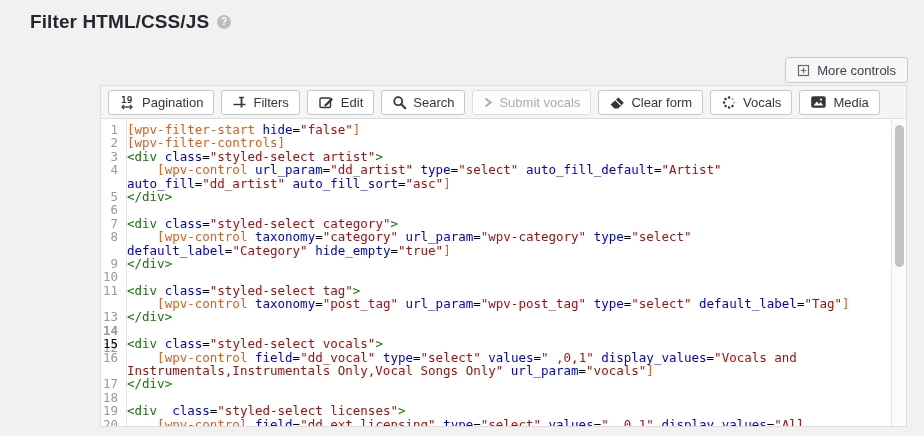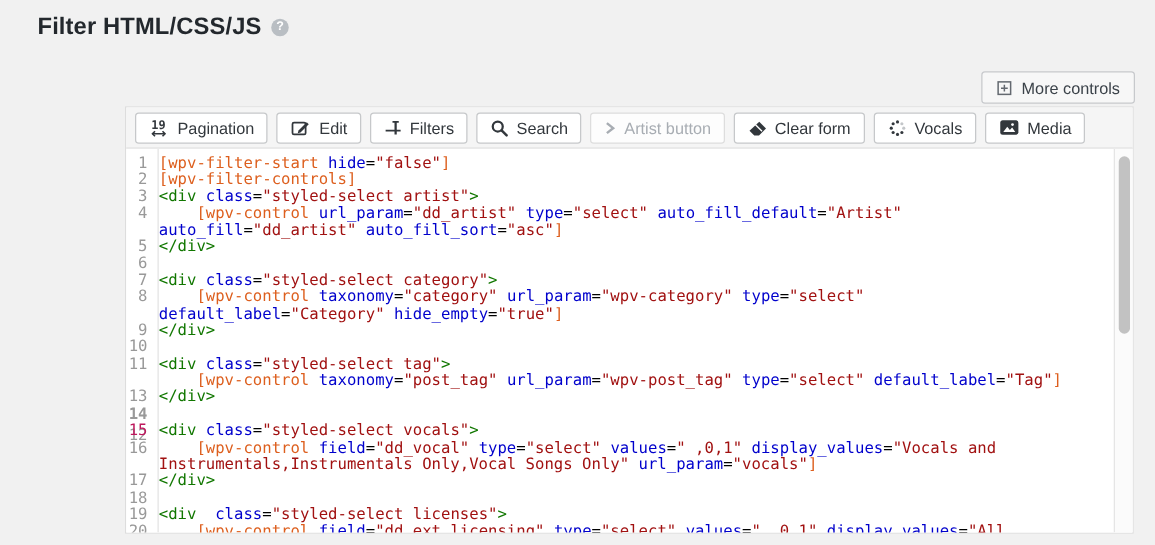--- a/index.html
+++ b/index.html
@@ -88,49 +88,49 @@
       <svg width="17" height="16" viewBox="0 0 17 16">
         <text x="2" y="9" font-size="9.5" font-family="DejaVu Sans Mono, monospace" font-weight="bold" fill="#32373c">19</text>
         <path d="M3 13 H13" stroke="#32373c" stroke-width="1.3" fill="none"></path>
         <path d="M5 11 L3 13 L5 15" stroke="#32373c" stroke-width="1.3" fill="none"></path>
         <path d="M11 11 L13 13 L11 15" stroke="#32373c" stroke-width="1.3" fill="none"></path>
       </svg>
       <span>Pagination</span>
     </button>
 
     <button class="tb-btn">
-      <svg width="17" height="16" viewBox="0 0 17 16">
-        <rect x="2" y="4" width="10.5" height="9.5" rx="1.2" fill="none" stroke="#32373c" stroke-width="1.4"></rect>
-        <path d="M6.8 10.4 L13.4 3.8 L15 5.4 L8.4 12 L6.2 12.6 Z" fill="#32373c"></path>
-      </svg>
-      <span>Edit</span>
-    </button>
-
-    <button class="tb-btn">
       <svg width="15" height="16" viewBox="0 0 15 16">
         <path d="M1.5 10.5 H13.5" stroke="#32373c" stroke-width="1.4" fill="none"></path>
         <path d="M9.5 3.5 V13.5" stroke="#32373c" stroke-width="1.8" fill="none"></path>
         <path d="M7 3.5 H12" stroke="#32373c" stroke-width="1.4" fill="none"></path>
       </svg>
       <span>Filters</span>
     </button>
 
     <button class="tb-btn">
+      <svg width="17" height="16" viewBox="0 0 17 16">
+        <rect x="2" y="4" width="10.5" height="9.5" rx="1.2" fill="none" stroke="#32373c" stroke-width="1.4"></rect>
+        <path d="M6.8 10.4 L13.4 3.8 L15 5.4 L8.4 12 L6.2 12.6 Z" fill="#32373c"></path>
+      </svg>
+      <span>Edit</span>
+    </button>
+
+    <button class="tb-btn">
       <svg width="15" height="15" viewBox="0 0 15 15">
         <circle cx="6.2" cy="6.2" r="4" fill="none" stroke="#32373c" stroke-width="1.8"></circle>
         <path d="M9.3 9.3 L13.3 13.3" stroke="#32373c" stroke-width="2" stroke-linecap="round"></path>
       </svg>
       <span>Search</span>
     </button>
 
     <button class="tb-btn disabled">
       <svg width="10" height="13" viewBox="0 0 10 13">
         <path d="M2.5 2.5 L7.5 6.5 L2.5 10.5" fill="none" stroke="#a8adb3" stroke-width="2"></path>
       </svg>
-      <span>Artist button</span>
+      <span>Submit vocals</span>
     </button>
 
     <button class="tb-btn">
       <svg width="16" height="15" viewBox="0 0 16 15">
         <path d="M9.4 2.4 L14.8 7.8 L9.2 13.4 H5.4 L1.6 9.6 Z" fill="#32373c"></path>
         <path d="M6.4 4.8 L11.6 10" stroke="#ffffff" stroke-width="1.1"></path>
       </svg>
       <span>Clear form</span>
     </button>
 
@@ -220,21 +220,21 @@
         </div>
         <div class="cm-row">
           <span class="ln" style="color: rgb(153, 153, 153);">13</span>
           <span class="code"><span style="color: rgb(17, 119, 0);">&lt;/div&gt;</span></span>
         </div>
         <div class="cm-row">
           <span class="ln" style="color: rgb(153, 153, 153); font-weight: bold;">14</span>
           <span class="code"></span>
         </div>
         <div class="cm-row">
-          <span class="ln" style="color: #be185d;">15</span>
+          <span class="ln" style="color: #000000;">15</span>
           <span class="code"><span style="color: rgb(17, 119, 0);">&lt;div</span><span style="color: rgb(0, 0, 0);"> </span><span style="color: rgb(0, 0, 204);">class</span><span style="color: rgb(0, 0, 0);">=</span><span style="color: rgb(161, 17, 17);">"styled-select vocals"</span><span style="color: rgb(17, 119, 0);">&gt;</span></span>
         </div>
         <div class="cm-row">
           <span class="ln" style="color: rgb(153, 153, 153);">16</span>
           <span class="code"><span style="color: rgb(0, 0, 0);">    </span><span style="color: rgb(221, 95, 30);">[wpv-control</span><span style="color: rgb(0, 0, 0);"> </span><span style="color: rgb(0, 0, 204);">field</span><span style="color: rgb(0, 0, 0);">=</span><span style="color: rgb(161, 17, 17);">"dd_vocal"</span><span style="color: rgb(0, 0, 0);"> </span><span style="color: rgb(0, 0, 204);">type</span><span style="color: rgb(0, 0, 0);">=</span><span style="color: rgb(161, 17, 17);">"select"</span><span style="color: rgb(0, 0, 0);"> </span><span style="color: rgb(0, 0, 204);">values</span><span style="color: rgb(0, 0, 0);">=</span><span style="color: rgb(161, 17, 17);">" ,0,1"</span><span style="color: rgb(0, 0, 0);"> </span><span style="color: rgb(0, 0, 204);">display_values</span><span style="color: rgb(0, 0, 0);">=</span><span style="color: rgb(161, 17, 17);">"Vocals and</span></span>
         </div>
         <div class="cm-row">
           <span class="ln" style="color: rgb(153, 153, 153);"></span>
           <span class="code"><span style="color: rgb(161, 17, 17);">Instrumentals,Instrumentals Only,Vocal Songs Only"</span><span style="color: rgb(0, 0, 0);"> </span><span style="color: rgb(0, 0, 204);">url_param</span><span style="color: rgb(0, 0, 0);">=</span><span style="color: rgb(161, 17, 17);">"vocals"</span><span style="color: rgb(221, 95, 30);">]</span></span>
         </div>

